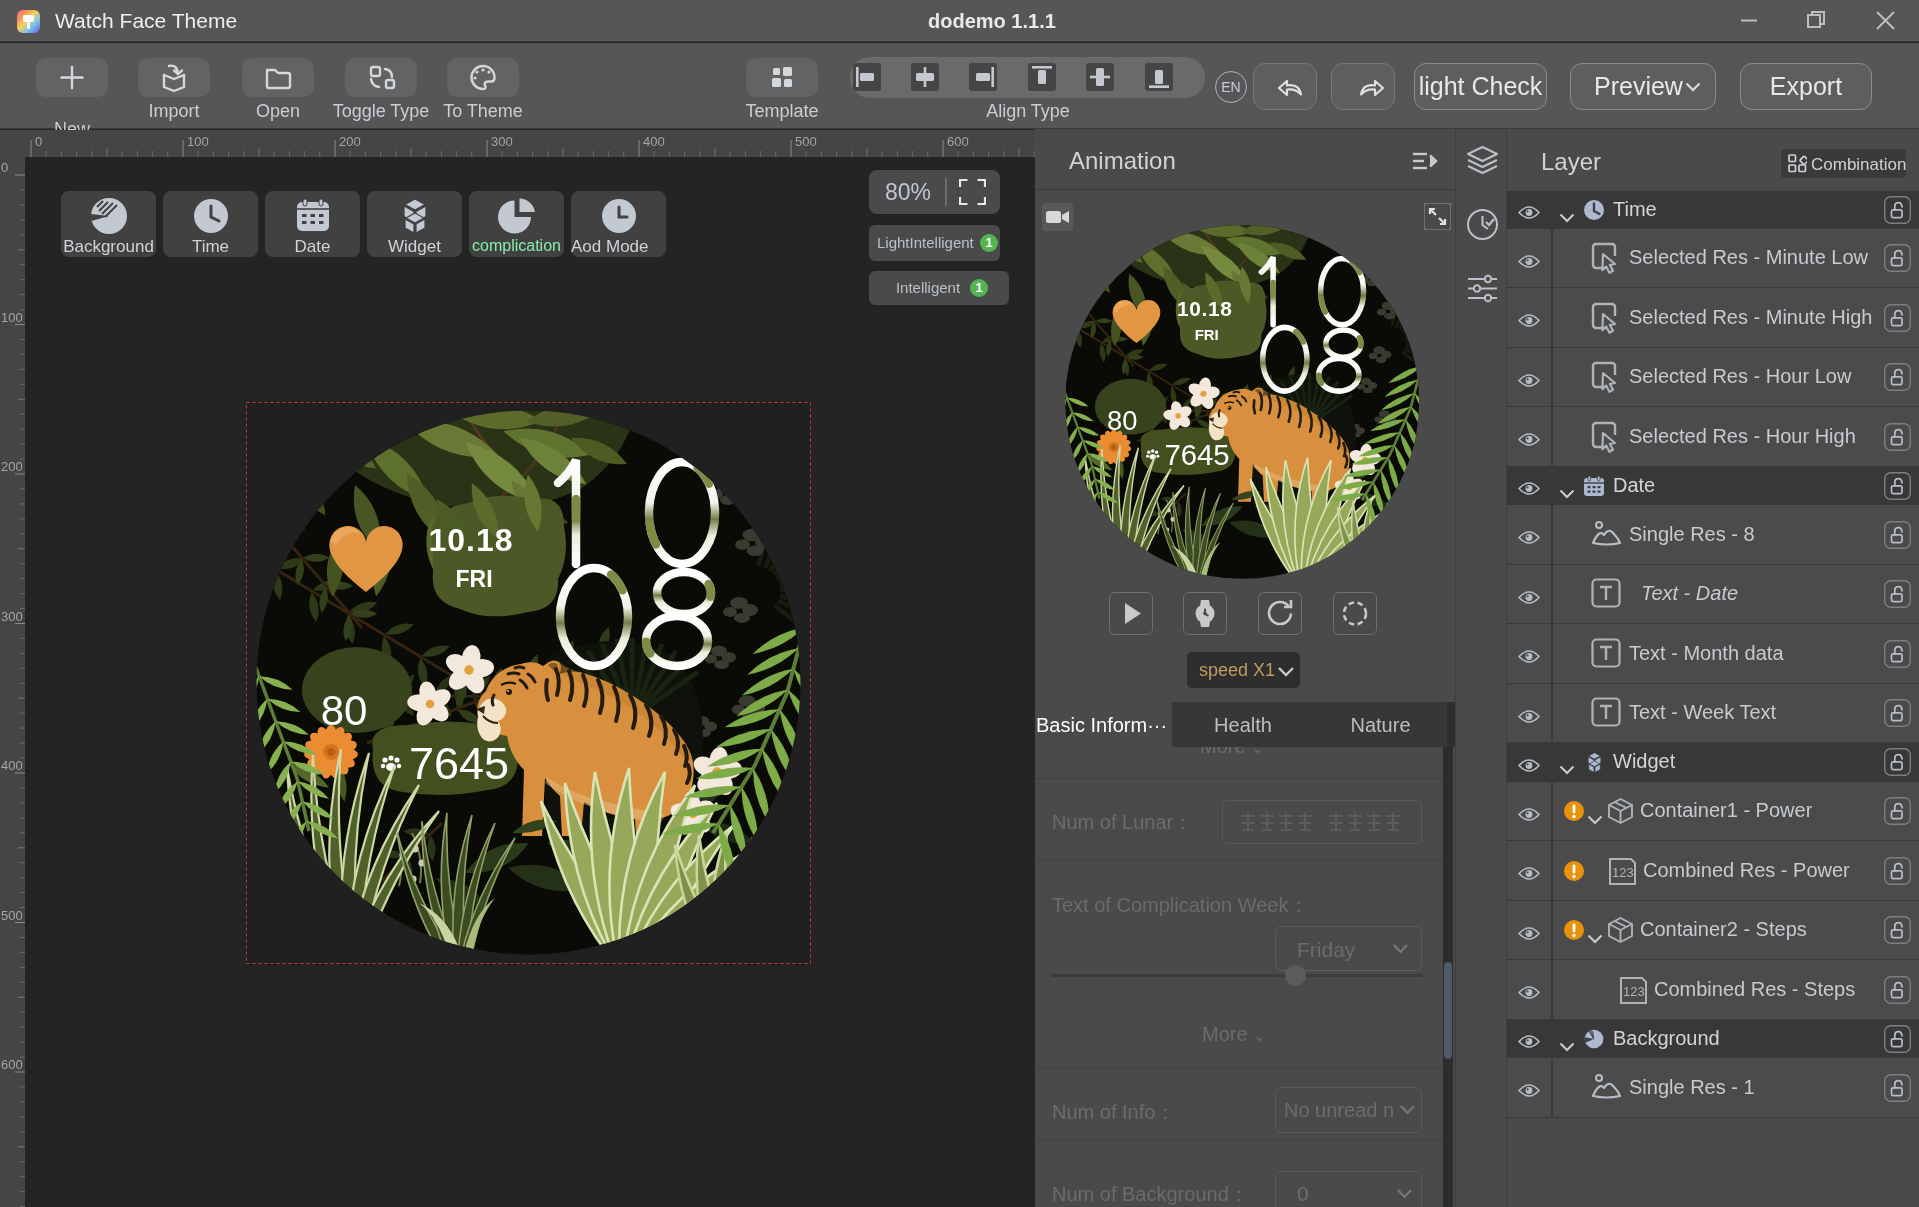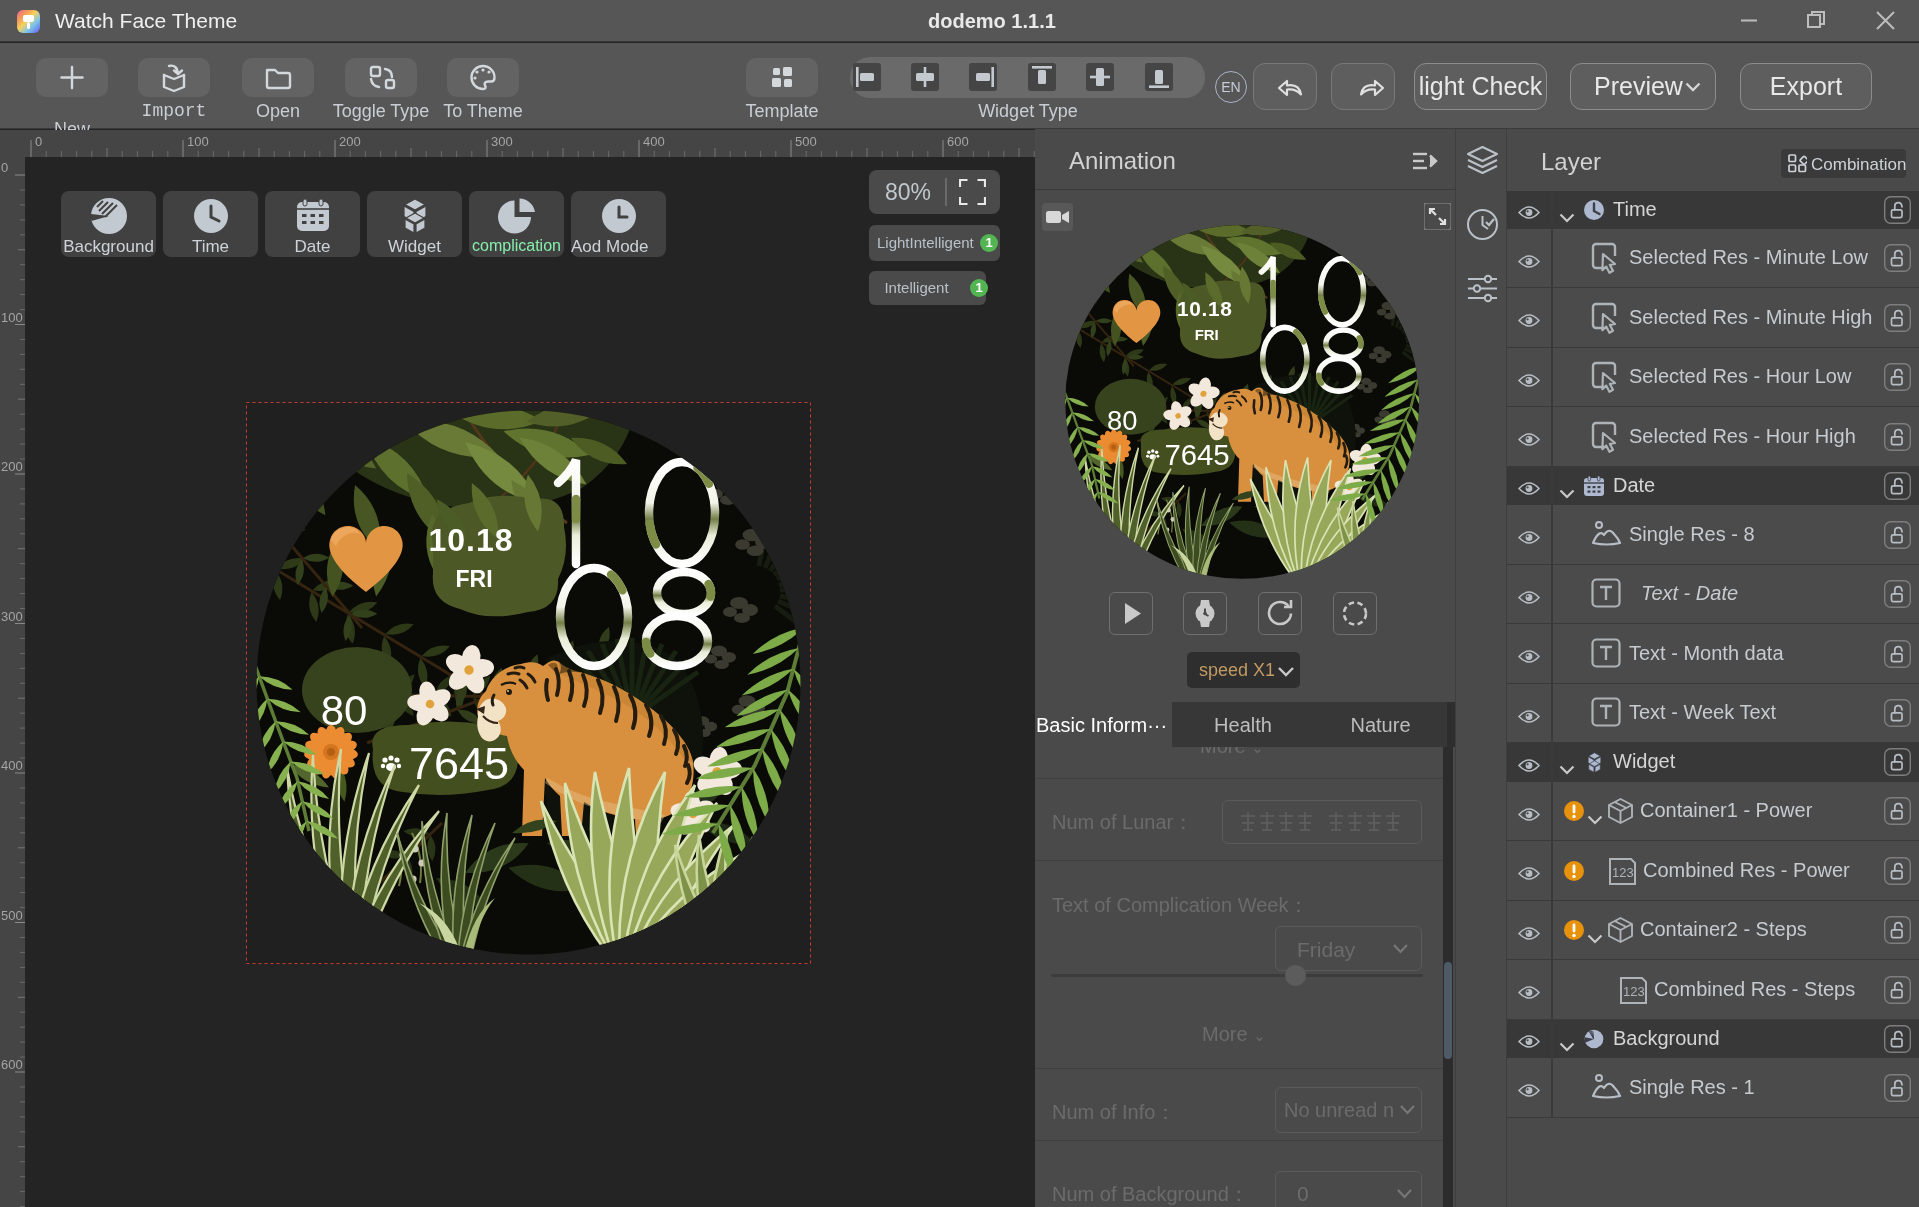--- a/index.html
+++ b/index.html
@@ -445,21 +445,21 @@
     </svg>
     <div class="abs btnlbl" style="left:17px;top:76px;width:110px;">New</div>
     <div class="abs" style="left:138px;top:15px;width:72px;height:39px;background:#636363;border-radius:10px;"></div>
     <svg class="abs" style="left:138px;top:15px" width="72" height="39" viewBox="0 0 72 39">
       <g stroke="#d3d8dd" stroke-width="2.4" fill="none" stroke-linecap="round" stroke-linejoin="round">
         <path d="M26,17 v12 l10,4 10,-4 v-12"></path>
         <path d="M26,17 l10,4 10,-4"></path>
         <path d="M31,8 q8,-2 9,8 m0,0 l-4,-3.5 m4,3.5 l4,-3.5"></path>
       </g>
     </svg>
-    <div class="abs btnlbl" style="left:119px;top:58px;width:110px;font-family:Liberation Mono, monospace;">Import</div>
+    <div class="abs btnlbl" style="left:119px;top:58px;width:110px;">Import</div>
     <div class="abs" style="left:242px;top:15px;width:72px;height:39px;background:#636363;border-radius:10px;"></div>
     <svg class="abs" style="left:242px;top:15px" width="72" height="39" viewBox="0 0 72 39">
       <g stroke="#d3d8dd" stroke-width="2.4" fill="none" stroke-linecap="round" stroke-linejoin="round">
         <path d="M25,12 h8 l3,3 h10 a2,2 0 0 1 2,2 v11 a2,2 0 0 1 -2,2 h-19 a2,2 0 0 1 -2,-2 v-14 a2,2 0 0 1 2,-2 Z"></path>
       </g>
     </svg>
     <div class="abs btnlbl" style="left:223px;top:58px;width:110px;">Open</div>
     <div class="abs" style="left:345px;top:15px;width:72px;height:39px;background:#636363;border-radius:10px;"></div>
     <svg class="abs" style="left:345px;top:15px" width="72" height="39" viewBox="0 0 72 39">
       <g stroke="#d3d8dd" stroke-width="2.4" fill="none" stroke-linecap="round" stroke-linejoin="round">
@@ -516,21 +516,21 @@
     <svg class="abs" style="left:1086.2px;top:20px" width="28" height="28" viewBox="0 0 28 28">
       <rect x="0" y="0" width="28" height="28" rx="3" fill="#454545"></rect>
       <rect x="4" y="12.7" width="20" height="2.6" fill="#c3c9cf"></rect>
       <rect x="10" y="5" width="8" height="18" rx="1.5" fill="#c3c9cf"></rect>
     </svg>
     <svg class="abs" style="left:1145.1px;top:20px" width="28" height="28" viewBox="0 0 28 28">
       <rect x="0" y="0" width="28" height="28" rx="3" fill="#454545"></rect>
       <rect x="4" y="22.4" width="20" height="2.6" fill="#c3c9cf"></rect>
       <rect x="10" y="7" width="8" height="14" rx="1.5" fill="#c3c9cf"></rect>
     </svg>
-    <div class="abs btnlbl" style="left:973px;top:58px;width:110px;">Widget Type</div>
+    <div class="abs btnlbl" style="left:973px;top:58px;width:110px;">Align Type</div>
     <div class="abs" style="left:1215px;top:28px;width:32px;height:32px;border:1.5px solid #a9b3c6;border-radius:50%;color:#c6cdd8;font-size:14px;text-align:center;line-height:30px;">EN</div>
     <div class="abs" style="left:1253px;top:20px;width:64px;height:47px;background:#5e5e5e;border:1px solid #787878;border-radius:12px;"></div>
     <svg class="abs" style="left:1253px;top:20px" width="64" height="47" viewBox="0 0 64 47">
       <g transform="translate(0,6)">
         <path d="M26,19 l8,-7 v4.5 q12,-2 14,9 q-5,-6 -14,-5 v5.5 Z" fill="none" stroke="#e0e0e0" stroke-width="2.2" stroke-linejoin="round"></path>
       </g>
     </svg>
     <div class="abs" style="left:1331px;top:20px;width:64px;height:47px;background:#5e5e5e;border:1px solid #787878;border-radius:12px;"></div>
     <svg class="abs" style="left:1331px;top:20px" width="64" height="47" viewBox="0 0 64 47">
       <g transform="translate(14,6)">
@@ -766,21 +766,21 @@
     <svg class="abs" style="left:959px;top:49px" width="27" height="26" viewBox="0 0 27 26">
       <g stroke="#e8e8e8" stroke-width="2.2" fill="none">
         <path d="M1,8 V1 H8.5"></path>
         <path d="M18.5,1 H26 V8"></path>
         <path d="M26,18 V25 H18.5"></path>
         <path d="M8.5,25 H1 V18"></path>
       </g>
     </svg>
     <div class="abs" style="left:869px;top:95px;width:131px;height:36px;background:#4a4a4a;border-radius:6px;color:#b9c1c8;font-size:15px;line-height:35px;text-align:left;padding-left:8px;white-space:nowrap;">LightIntelligent</div>
     <div class="abs" style="left:980px;top:104px;width:18px;height:18px;border-radius:50%;background:#53b552;color:#fff;font-size:13px;font-weight:bold;text-align:center;line-height:18px;">1</div>
-    <div class="abs" style="left:869px;top:141px;width:117px;height:34px;background:#4a4a4a;border-radius:6px;color:#b9c1c8;font-size:15px;line-height:33px;text-align:center;padding-right:22px;">Intelligent</div>
+    <div class="abs" style="left:869px;top:141px;width:140px;height:34px;background:#4a4a4a;border-radius:6px;color:#b9c1c8;font-size:15px;line-height:33px;text-align:center;padding-right:22px;">Intelligent</div>
     <div class="abs" style="left:970px;top:149px;width:18px;height:18px;border-radius:50%;background:#53b552;color:#fff;font-size:13px;font-weight:bold;text-align:center;line-height:18px;">1</div>
     <div class="abs" style="left:247px;top:273px;width:563px;height:560px;background:rgba(0,0,0,0.10);"></div>
     <svg class="abs" style="left:247px;top:273px" width="563" height="560" viewBox="0 0 563 560">
       <use href="#face"></use>
     </svg>
     <svg class="abs" style="left:246px;top:272px" width="565" height="562">
       <rect x="0.5" y="0.5" width="564" height="561" fill="none" stroke="#c93b2e" stroke-width="1" stroke-dasharray="3 3"></rect>
     </svg>
   </div>
 <div class="abs" style="left:1035px;top:129px;width:420px;height:1078px;background:#4a4a4a;">

